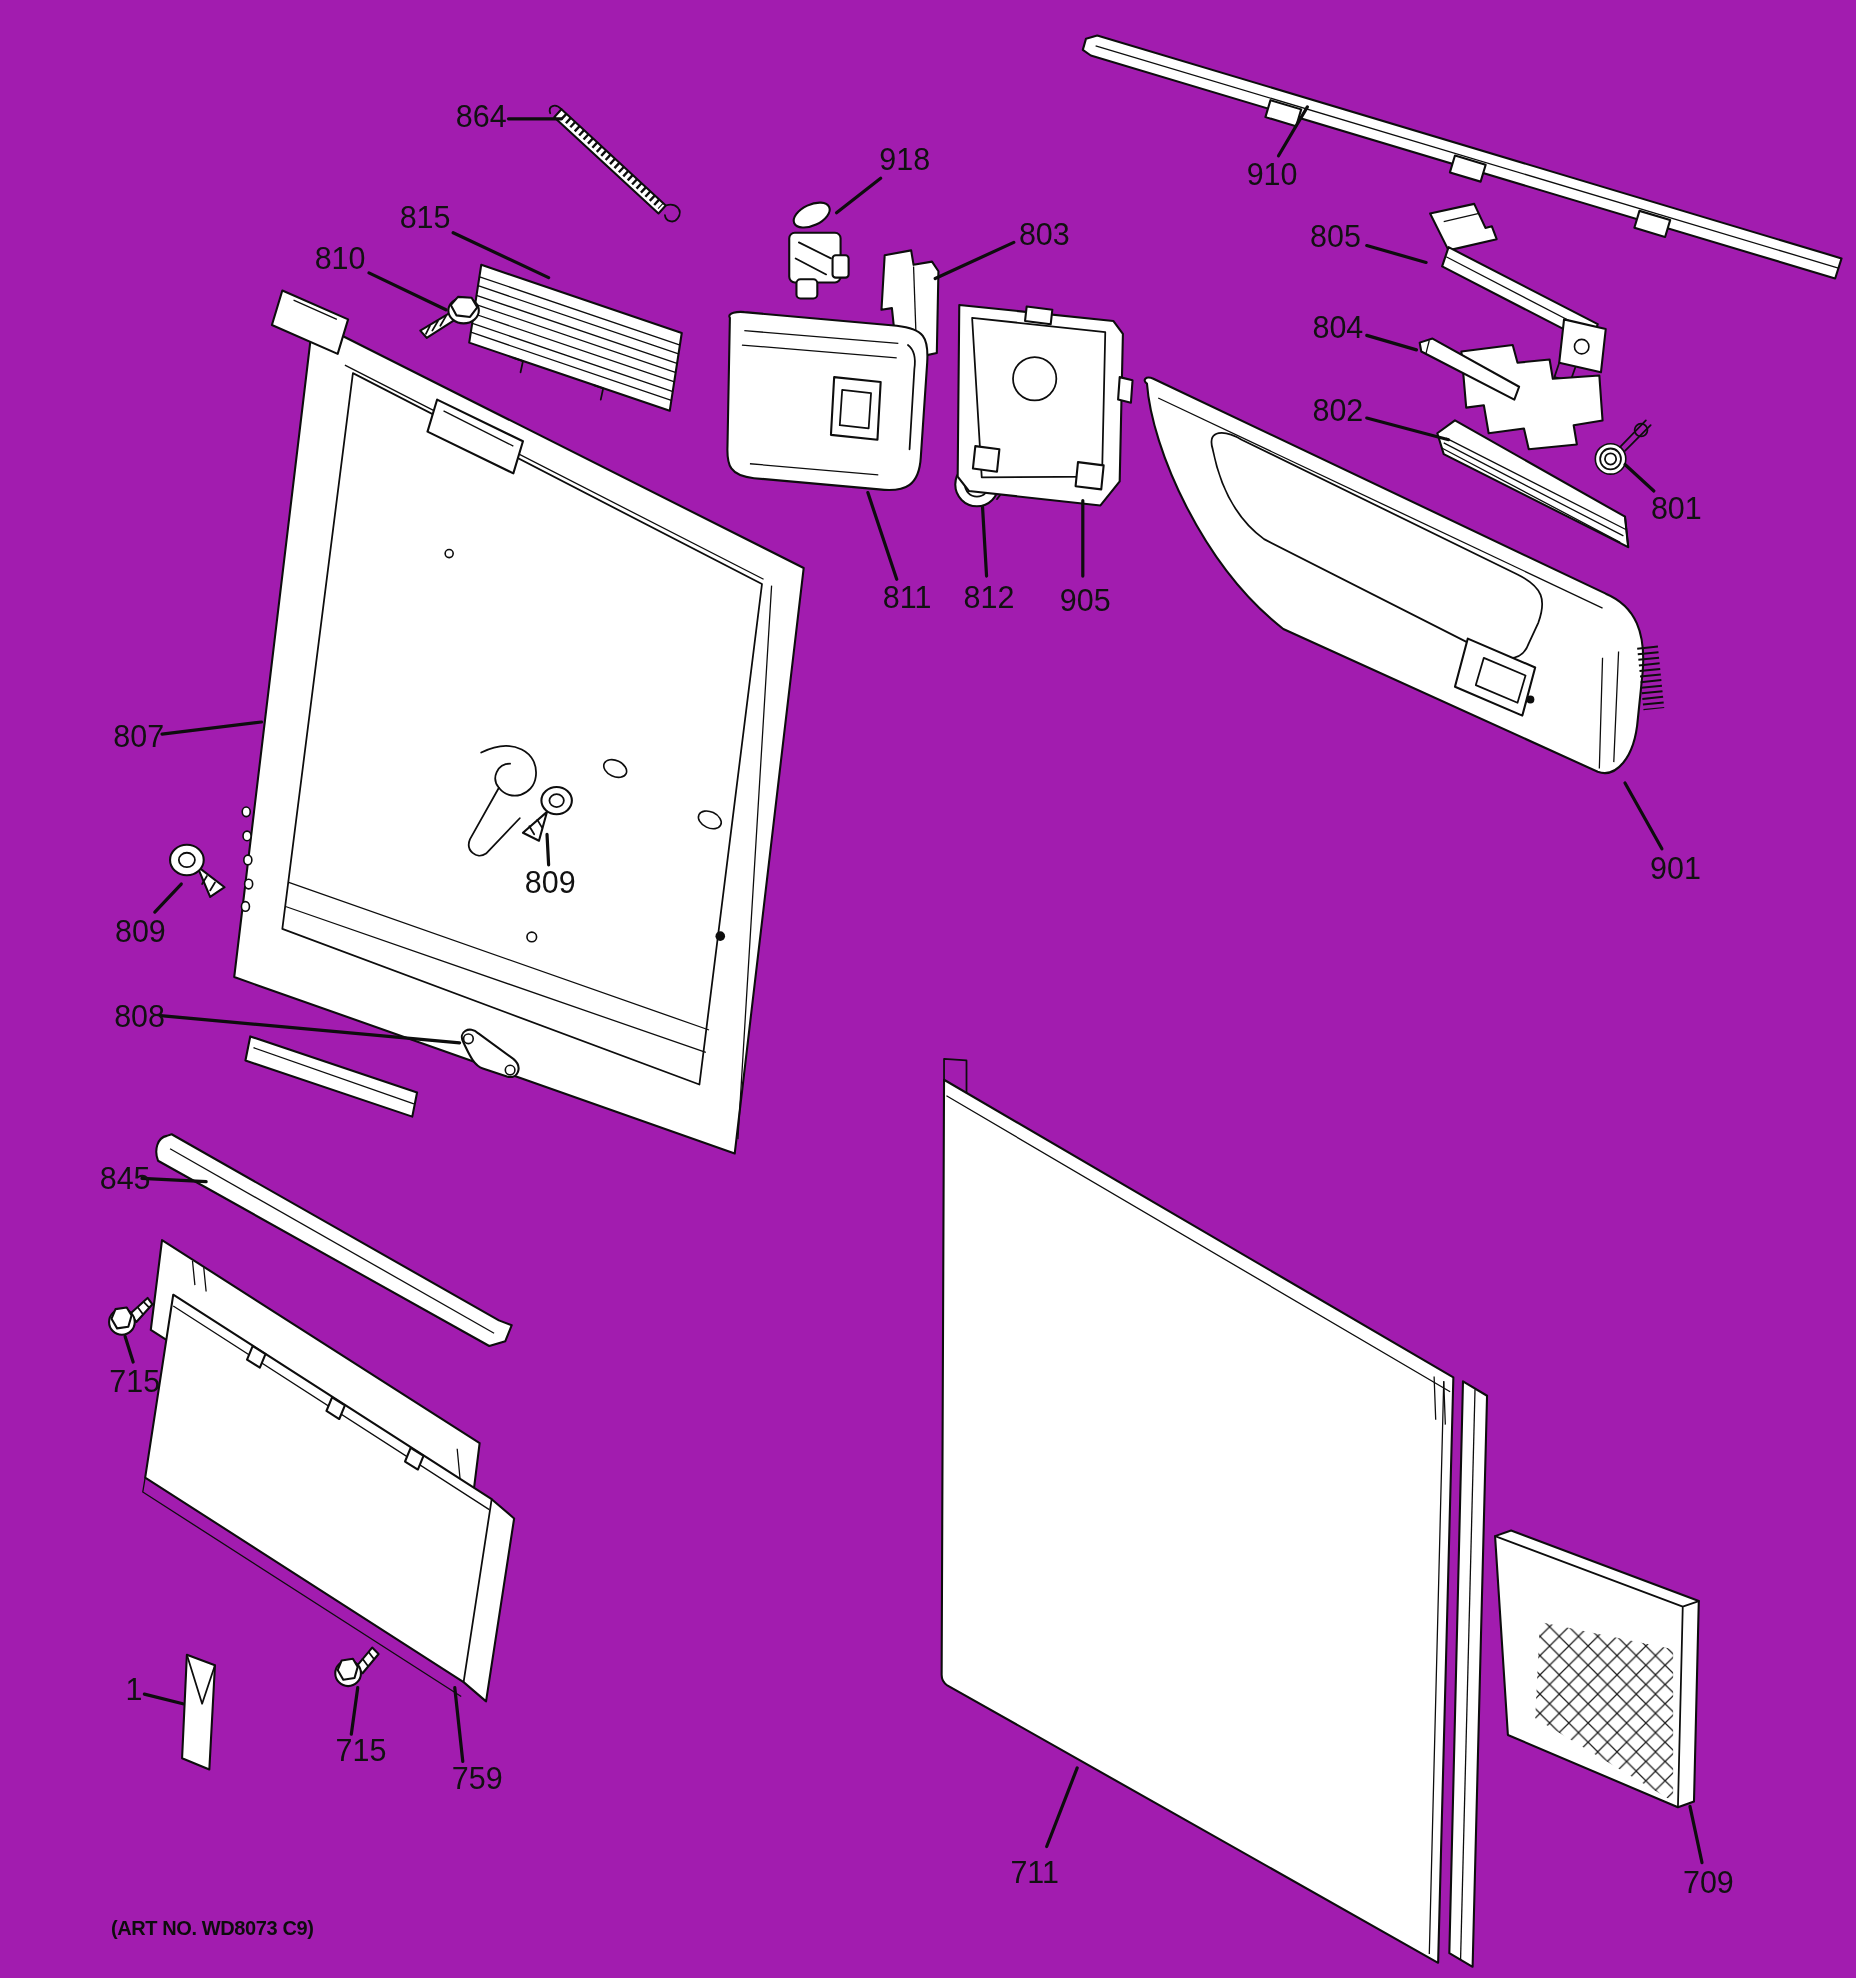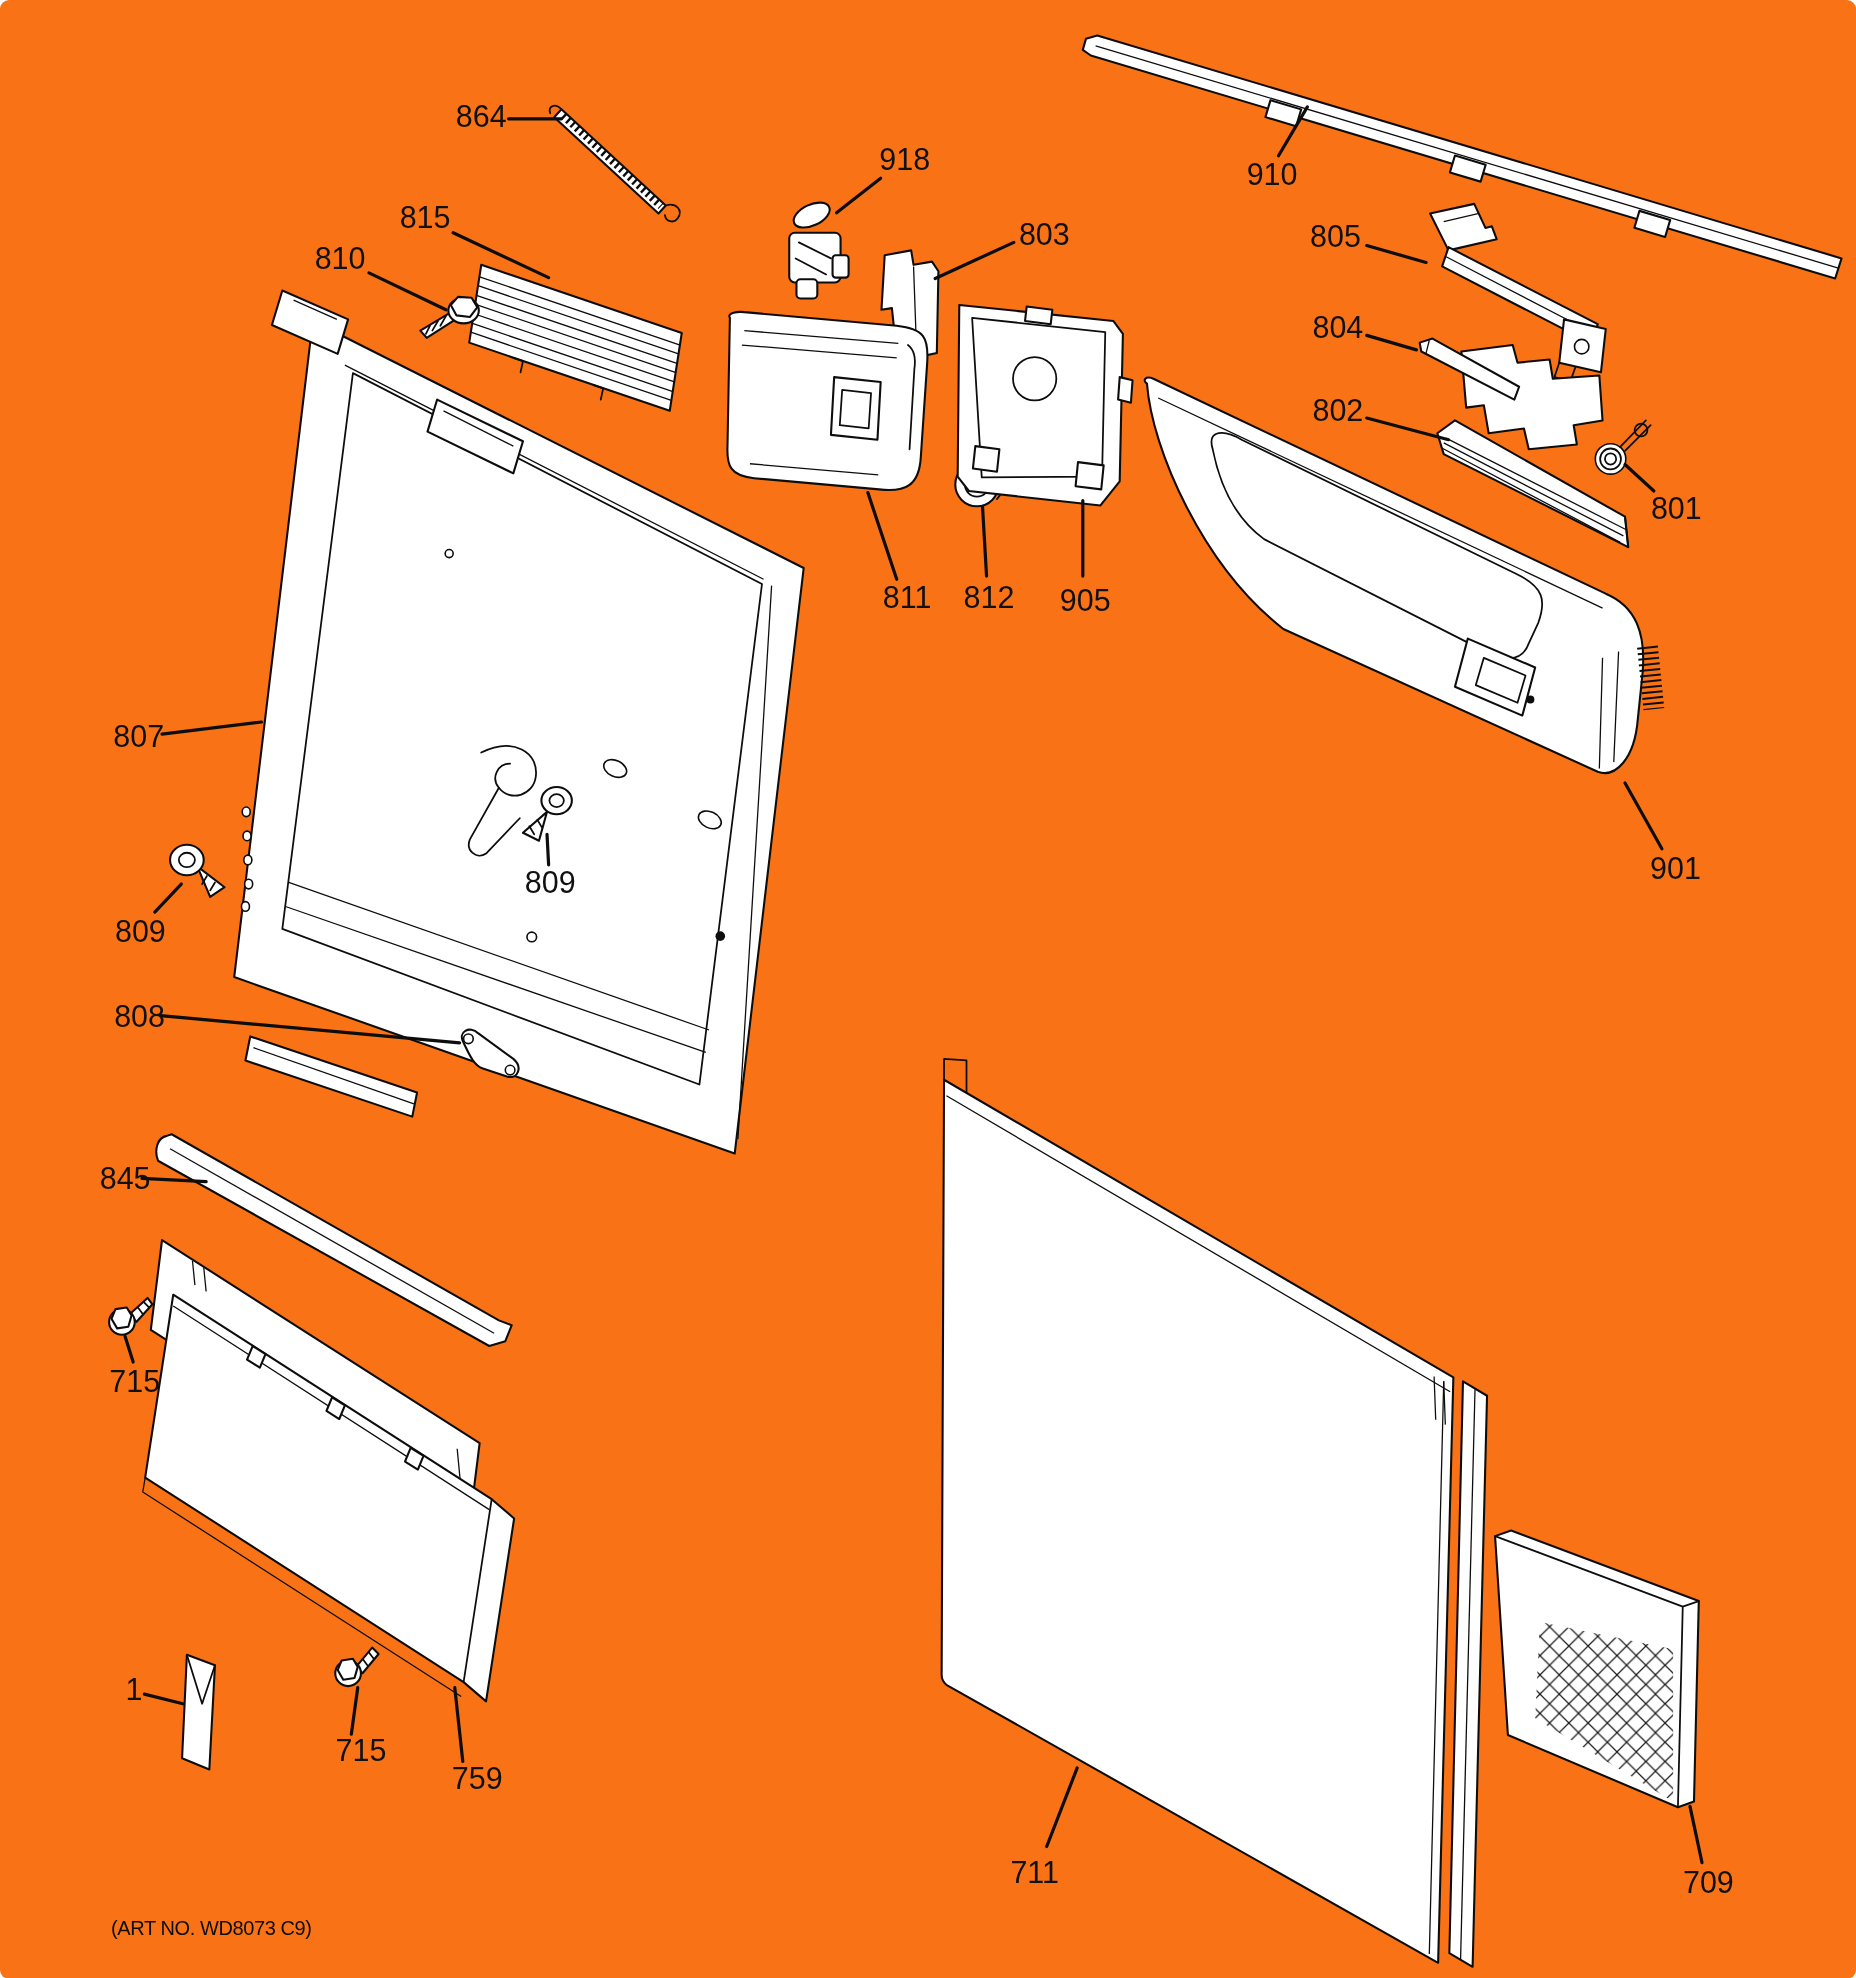--- a/index.html
+++ b/index.html
@@ -1,28 +1,28 @@
 <!DOCTYPE html>
 <html style="font-size:13px"><head>
 <meta charset="utf-8">
 <style>
   html,body{margin:0;padding:0;background:#fff;}
-  .stage{position:relative;width:1856px;height:1979px;background:#f97316;overflow:hidden;
-         font-family:"Liberation Sans",sans-serif;border-radius:9px;}
+  .stage{position:relative;width:1856px;height:1979px;background:#a21caf;overflow:hidden;
+         font-family:"Liberation Sans",sans-serif;}
   .stage svg{position:absolute;left:0;top:0;}
   .part{fill:#fff;stroke:#0d0d0d;stroke-width:2.6;stroke-linejoin:round;stroke-linecap:round;}
   .pline{fill:none;stroke:#0d0d0d;stroke-width:2.2;stroke-linejoin:round;stroke-linecap:round;}
   .pthin{fill:none;stroke:#0d0d0d;stroke-width:1.6;}
   .dot{fill:#fff;stroke:#0d0d0d;stroke-width:2;}
   .soliddot{fill:#0d0d0d;stroke:none;}
   .leader{stroke:#0d0d0d;stroke-width:4;stroke-linecap:round;}
   .callout{fill:#111;font-family:"Liberation Sans",sans-serif;font-size:38px;
            text-anchor:middle;}
   .artno{position:absolute;left:111px;top:1917px;font-family:"Liberation Sans",sans-serif;
-         font-size:20px;font-weight:400;letter-spacing:-0.4px;color:#0d0d0d;}
+         font-size:20px;font-weight:700;letter-spacing:-0.4px;color:#0d0d0d;}
 </style>
 </head>
 <body>
 
 <div class="stage">
 <svg width="1856" height="1979" viewBox="0 0 2314 2467">
   <defs>
     <pattern id="xh" width="24" height="24" patternUnits="userSpaceOnUse">
       <path d="M0,24 L24,0 M-6,6 L6,-6 M18,30 L30,18 M0,0 L24,24 M18,-6 L30,6 M-6,18 L6,30" stroke="#1a1a1a" stroke-width="1.5" fill="none"></path>
     </pattern>

